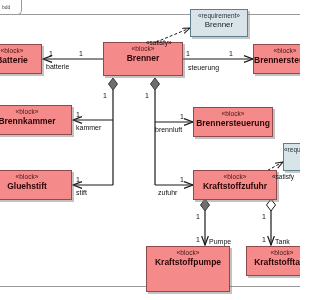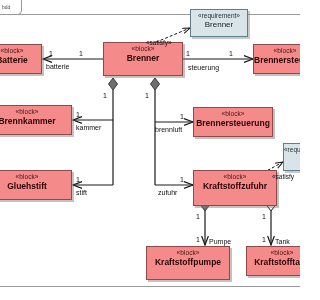--- a/index.html
+++ b/index.html
@@ -223,26 +223,26 @@
   <div class="block" style="left:-18px; top:170px; width:90px; height:30px;">
     <span class="stereo">«block»</span>
     <span class="bname">Gluehstift</span>
   </div>
 
   <div class="block" style="left:193px; top:107px; width:80px; height:30px;">
     <span class="stereo">«block»</span>
     <span class="bname">Brennersteuerung</span>
   </div>
 
-  <div class="block" style="left:193px; top:170px; width:84px; height:36px;">
+  <div class="block" style="left:193px; top:170px; width:84px; height:30px;">
     <span class="stereo">«block»</span>
     <span class="bname">Kraftstoffzufuhr</span>
   </div>
 
-  <div class="block" style="left:146px; top:246px; width:84px; height:34px;">
+  <div class="block" style="left:146px; top:246px; width:84px; height:46px;">
     <span class="stereo">«block»</span>
     <span class="bname">Kraftstoffpumpe</span>
   </div>
 
   <div class="block" style="left:246px; top:246px; width:72px; height:30px;">
     <span class="stereo">«block»</span>
     <span class="bname">Kraftstofftank</span>
   </div>
 
   <div class="requirement" style="left:190px; top:9px; width:58px; height:28px;">

